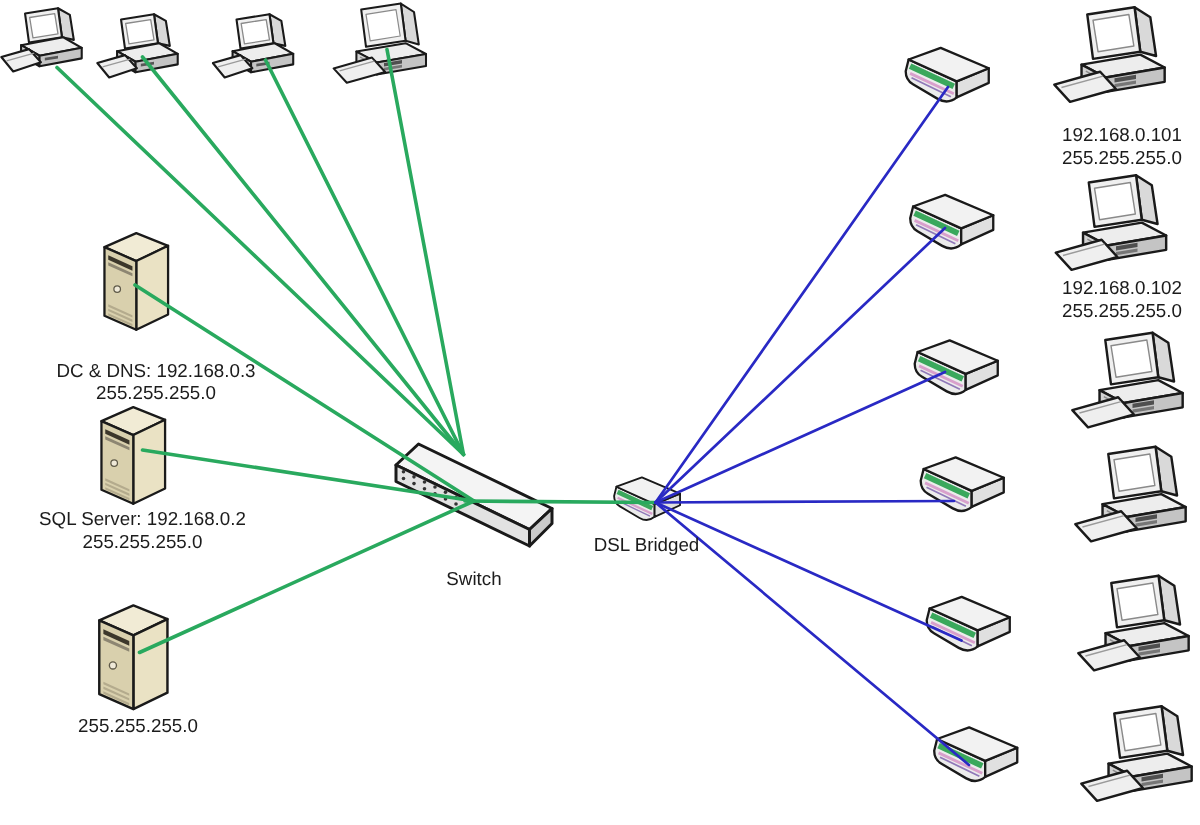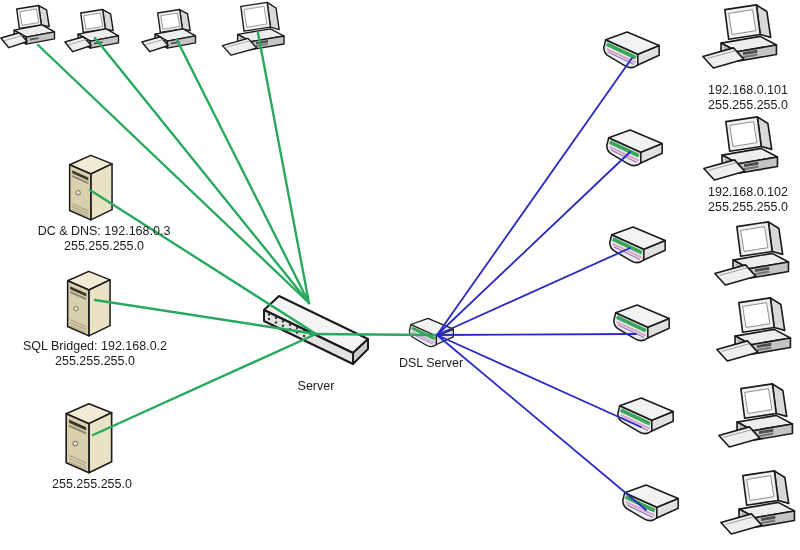--- a/index.html
+++ b/index.html
@@ -215,33 +215,33 @@
     <line class="g" x1="93" y1="435" x2="316" y2="334"></line>
     <line class="g" x1="310" y1="334" x2="437" y2="335"></line>
     <line class="b" x1="437" y1="335" x2="632" y2="58"></line>
     <line class="b" x1="437" y1="335" x2="630" y2="152"></line>
     <line class="b" x1="437" y1="335" x2="630" y2="248"></line>
     <line class="b" x1="437" y1="335" x2="636" y2="334"></line>
     <line class="b" x1="437" y1="335" x2="641" y2="427"></line>
     <line class="b" x1="437" y1="335" x2="646" y2="510"></line>
   </svg>
 
-  <div class="lbl" style="left:14px;top:224px;width:180px;text-align:center;">
+  <div class="lbl" style="left:14px;top:240px;width:180px;text-align:center;">
     <div>DC &amp; DNS: 192.168.0.3</div>
     <div>255.255.255.0</div>
   </div>
   <div class="lbl" style="left:5px;top:339px;width:180px;">
-    <div>SQL Bridged: 192.168.0.2</div>
+    <div>SQL Server: 192.168.0.2</div>
     <div>255.255.255.0</div>
   </div>
   <div class="lbl" style="left:2px;top:477px;width:180px;">
     <div>255.255.255.0</div>
   </div>
-  <div class="lbl" style="left:266px;top:379px;width:100px;">Server</div>
-  <div class="lbl" style="left:381px;top:356px;width:100px;">DSL Server</div>
+  <div class="lbl" style="left:266px;top:379px;width:100px;">Switch</div>
+  <div class="lbl" style="left:381px;top:356px;width:100px;">DSL Bridged</div>
   <div class="lbl" style="left:688px;top:83px;width:120px;">
     <div>192.168.0.101</div>
     <div>255.255.255.0</div>
   </div>
   <div class="lbl" style="left:688px;top:185px;width:120px;">
     <div>192.168.0.102</div>
     <div>255.255.255.0</div>
   </div>
 
 </div>

